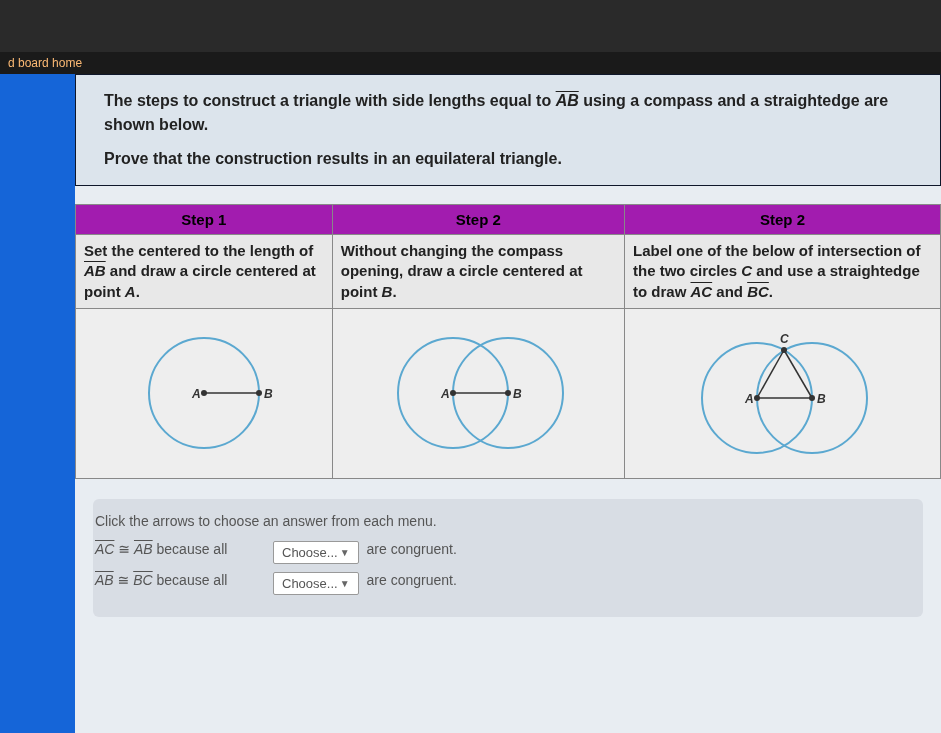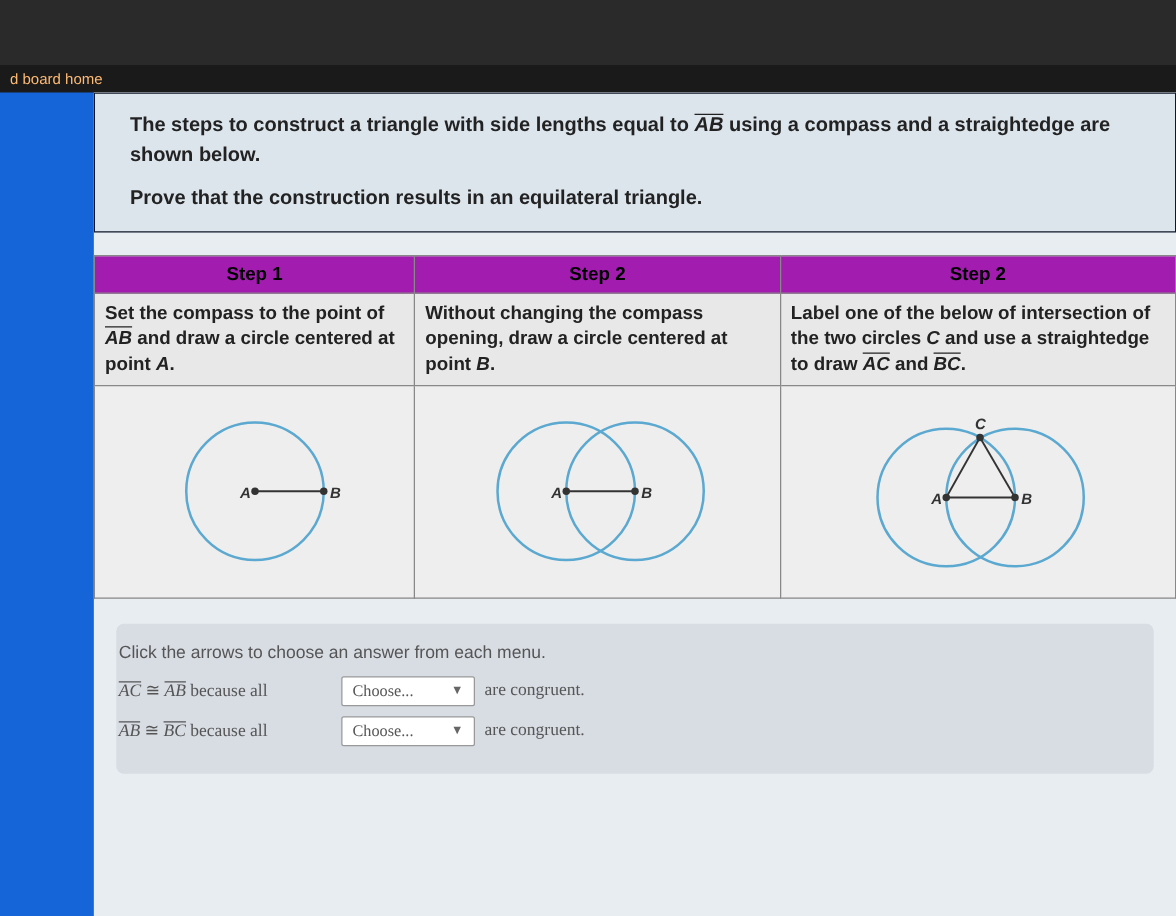--- a/index.html
+++ b/index.html
@@ -13,23 +13,23 @@
 .prompt-box p { color: #222; font-size: 16px; font-weight: bold; line-height: 1.5; margin-bottom: 10px; }
 .prompt-box p:last-child { margin-bottom: 0; }
 .italic { font-style: italic; }
 .steps-table { width: 100%; border-collapse: collapse; margin-top: 18px; background: #e8e8e8; }
 .steps-table th { border: 1px solid #888; padding: 6px; font-weight: bold; font-size: 15px; background: #a21caf; }
 .steps-table td { border: 1px solid #888; padding: 6px 8px; vertical-align: top; font-size: 15px; font-weight: bold; color: #222; line-height: 1.35; }
 .diagram-cell { height: 170px; text-align: center; vertical-align: middle !important; background: #eee; }
 .overline { text-decoration: overline; }
 .answers-box { background: #d8dde4; margin: 20px 18px 0 18px; border-radius: 6px; padding: 14px 2px; }
 .answers-box .instr { color: #555; font-size: 14px; margin-bottom: 12px; }
-.answer-row { display: flex; align-items: center; gap: 8px; margin-bottom: 8px; color: #555; font-size: 14px; font-family: Liberation Serif, serif; }
+.answer-row { display: flex; gap: 8px; margin-bottom: 8px; color: #555; font-size: 14px; }
 .answer-row .lhs { min-width: 170px; }
-.dropdown { background: #fff; border: 1px solid #999; padding: 3px 8px; font-size: 13px; color: #555; display: inline-flex; align-items: center; gap: 30px; cursor: pointer; border-radius: 2px; }
+.dropdown { background: #fff; border: 1px solid #999; padding: 3px 8px; font-size: 13px; color: #555; display: inline-flex; align-items: center; gap: 2px; cursor: pointer; border-radius: 2px; }
 .dropdown .arrow { font-size: 10px; color: #666; }
 svg { display: block; margin: 0 auto; }
 .circle-stroke { fill: none; stroke: #5ba8d0; stroke-width: 2; }
 .pt-label { font-size: 12px; fill: #333; font-style: italic; font-weight: bold; }
 .seg { stroke: #333; stroke-width: 1.5; }
 .dot { fill: #333; }
 </style>
 </head>
 <body>
 
@@ -48,21 +48,21 @@
 
     <table class="steps-table">
       <tbody>
           <tr>
         <th>Step 1</th>
         <th>Step 2</th>
         <th>Step 2</th>
       </tr>
       <tr>
         <td>
-          <span>Set the compass to the point of </span><span class="italic overline">AB</span><span> and draw a circle centered at point </span><span class="italic">A</span><span>.</span>
+          <span>Set the centered to the length of </span><span class="italic overline">AB</span><span> and draw a circle centered at point </span><span class="italic">A</span><span>.</span>
         </td>
         <td>
           <span>Without changing the compass opening, draw a circle centered at point </span><span class="italic">B</span><span>.</span>
         </td>
         <td>
           <span>Label one of the below of intersection of the two circles </span><span class="italic">C</span><span> and use a straightedge to draw </span><span class="italic overline">AC</span><span> and </span><span class="italic overline">BC</span><span>.</span>
         </td>
       </tr>
       <tr>
         <td class="diagram-cell">

